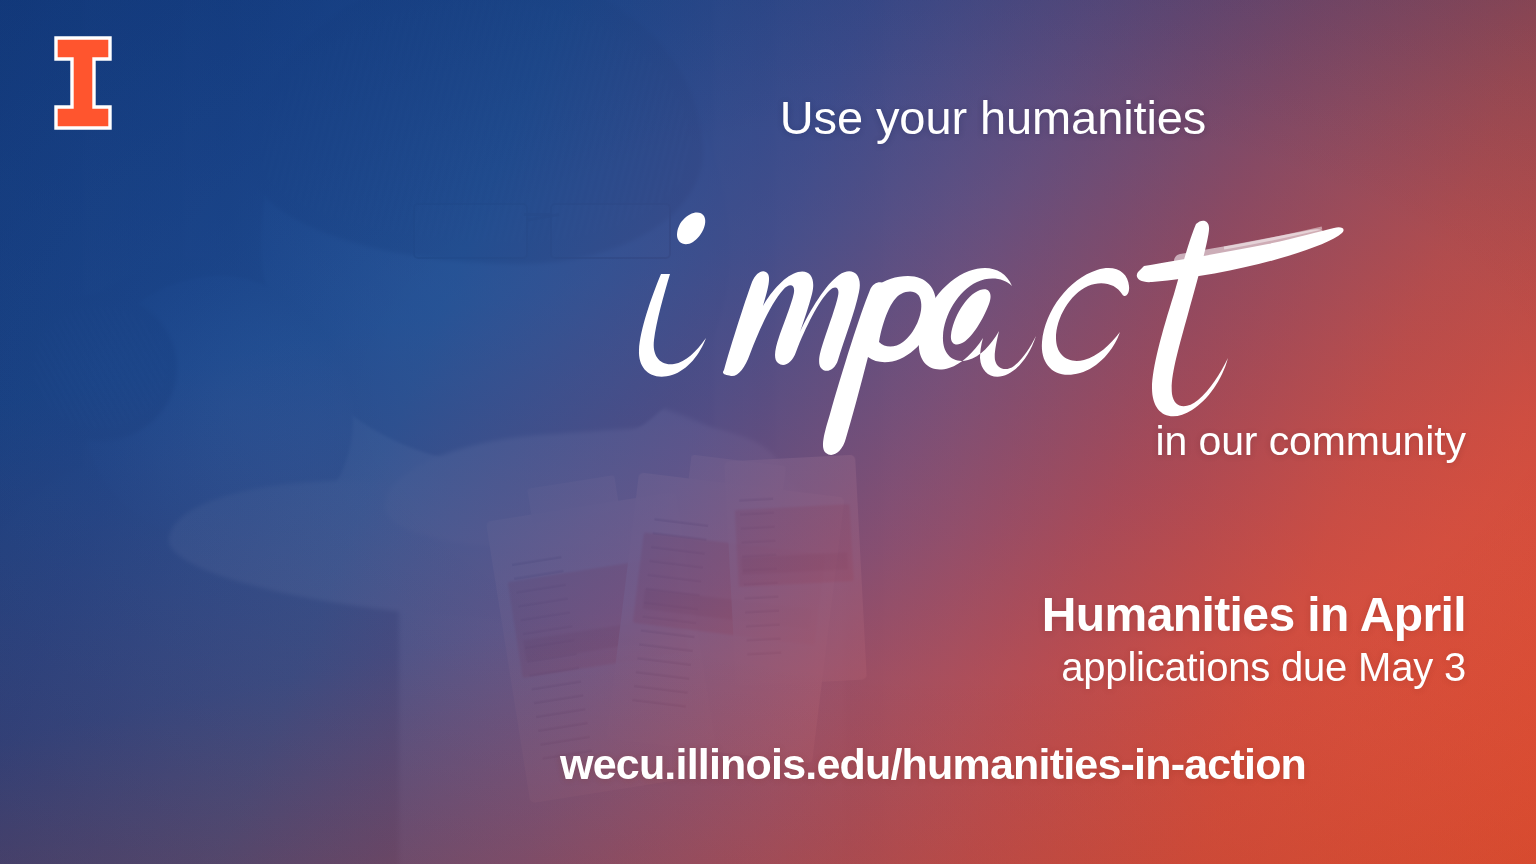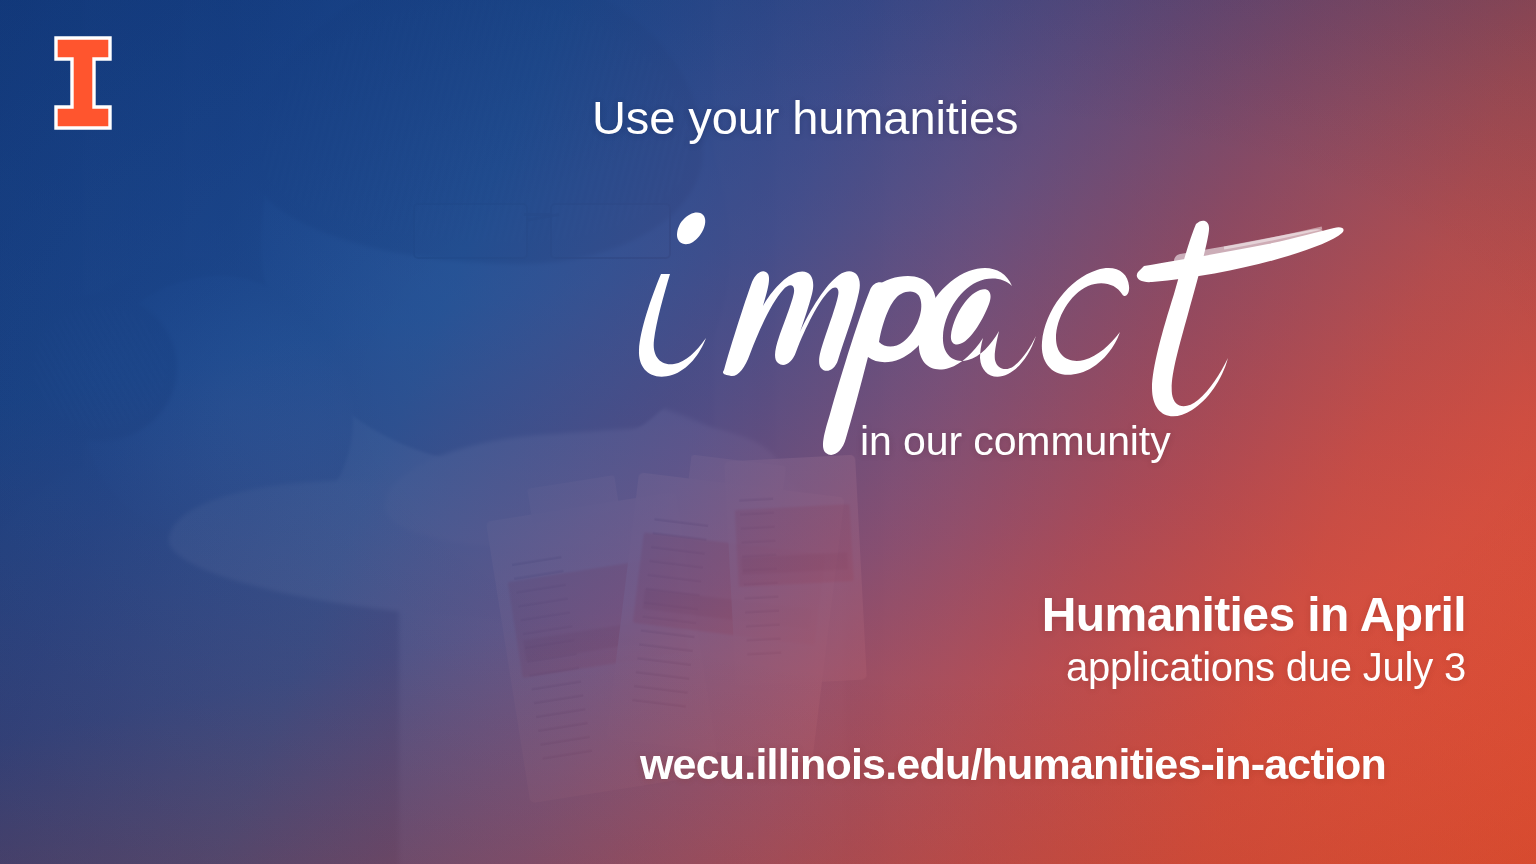--- a/index.html
+++ b/index.html
@@ -257,24 +257,24 @@
     position: absolute;
     left: 54px;
     top: 36px;
     width: 58px;
     height: 94px;
   }
 
   
   .headline {
     position: absolute;
-    left: 592px;
+    left: 540px;
     top: 88px;
     width: 906px;
-    text-align: left;
+    text-align: center;
     color: #ffffff;
     font-size: 47px;
     line-height: 1.28;
     font-weight: 400;
     letter-spacing: -0.1px;
     text-shadow: 0 1px 6px rgba(10,25,60,0.22);
   }
   .headline .hl-line { display: block; }
 
   .impact {
@@ -284,20 +284,21 @@
     width: 860px;
     height: 240px;
   }
   .impact svg { display: block; width: 100%; height: 100%; overflow: visible; }
 
   .subline {
     position: absolute;
     left: 860px;
     top: 418px;
     width: 606px;
+    text-align: right;
     color: #ffffff;
     font-size: 41px;
     font-weight: 400;
     letter-spacing: -0.1px;
     text-shadow: 0 1px 6px rgba(60,30,40,0.20);
   }
 
   .program {
     position: absolute;
     left: 760px;
@@ -322,21 +323,21 @@
     line-height: 1.18;
     margin-top: 2px;
     text-shadow: 0 1px 6px rgba(110,40,30,0.20);
   }
 
   .url {
     position: absolute;
     left: 560px;
     top: 740px;
     width: 906px;
-    text-align: center;
+    text-align: left;
     color: #ffffff;
     font-size: 43px;
     font-weight: 700;
     letter-spacing: -0.8px;
     text-shadow: 0 1px 6px rgba(130,45,25,0.22);
   }
 </style>
 </head>
 <body>
 
@@ -446,18 +447,18 @@
                  C596 83 572 86 560 85 C552 84 552 74 560 72 Z" opacity="0.55"></path>
         <path d="M604 66 C640 60 676 52 702 46" stroke="#ffffff" stroke-width="3" opacity="0.45" fill="none"></path>
       </g>
     </svg>
   </div>
 
   <div class="subline">in our community</div>
 
   <div class="program">
     <span class="program-title">Humanities in April</span>
-    <span class="program-due">applications due July 3</span>
+    <span class="program-due">applications due May 3</span>
   </div>
 
   <div class="url">wecu.illinois.edu/humanities-in-action</div>
 
 </div>
 
 </body></html>

